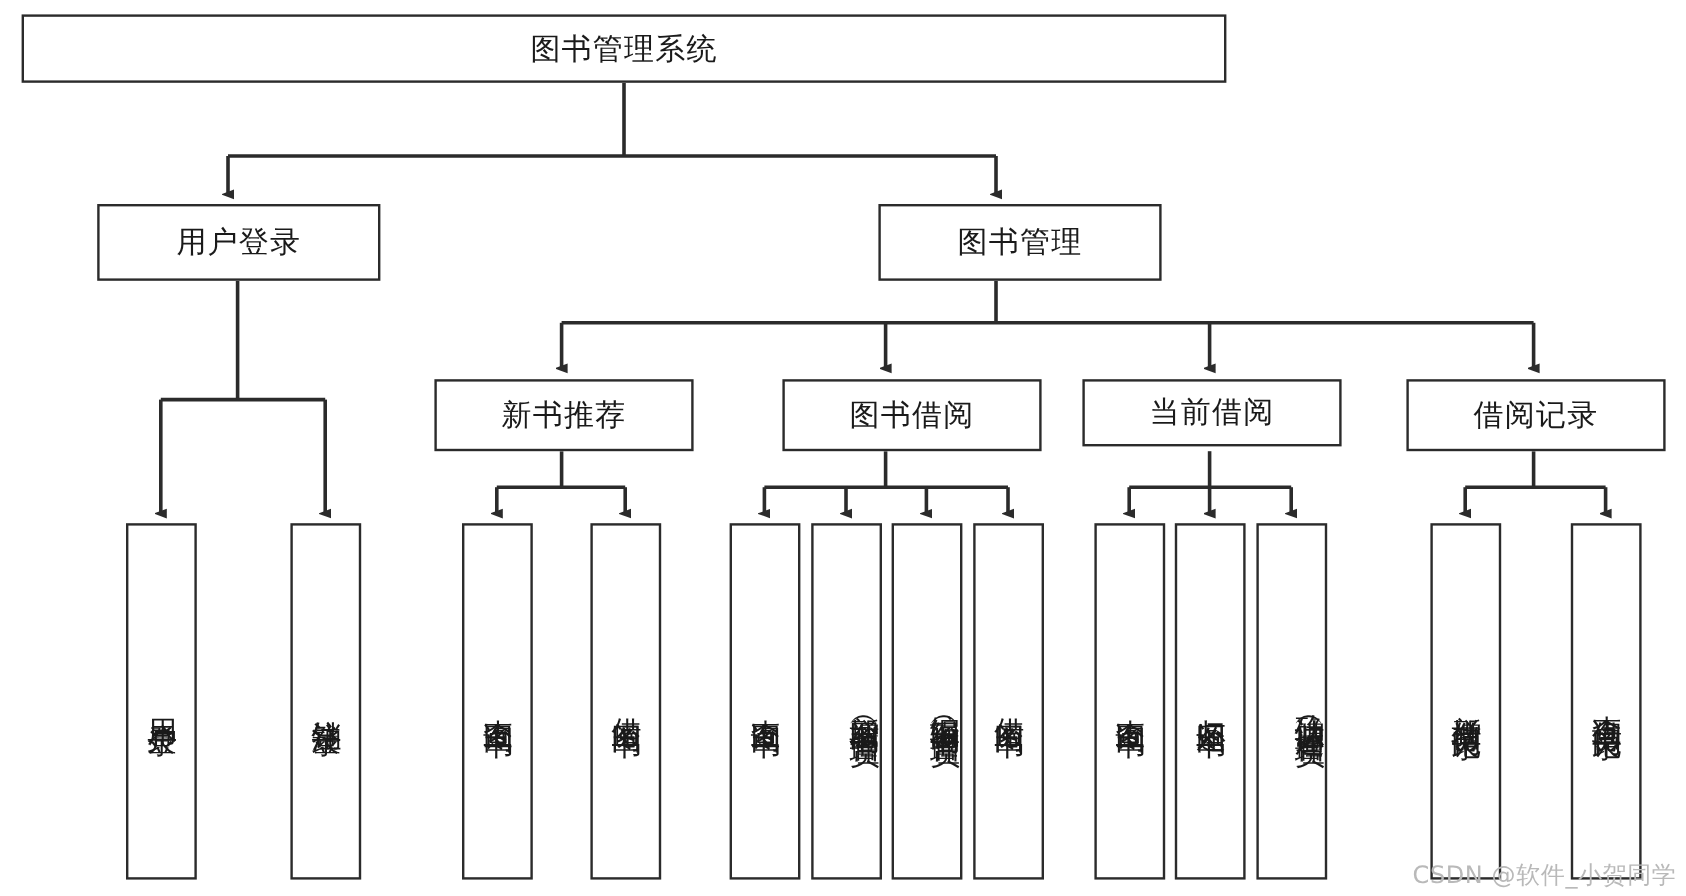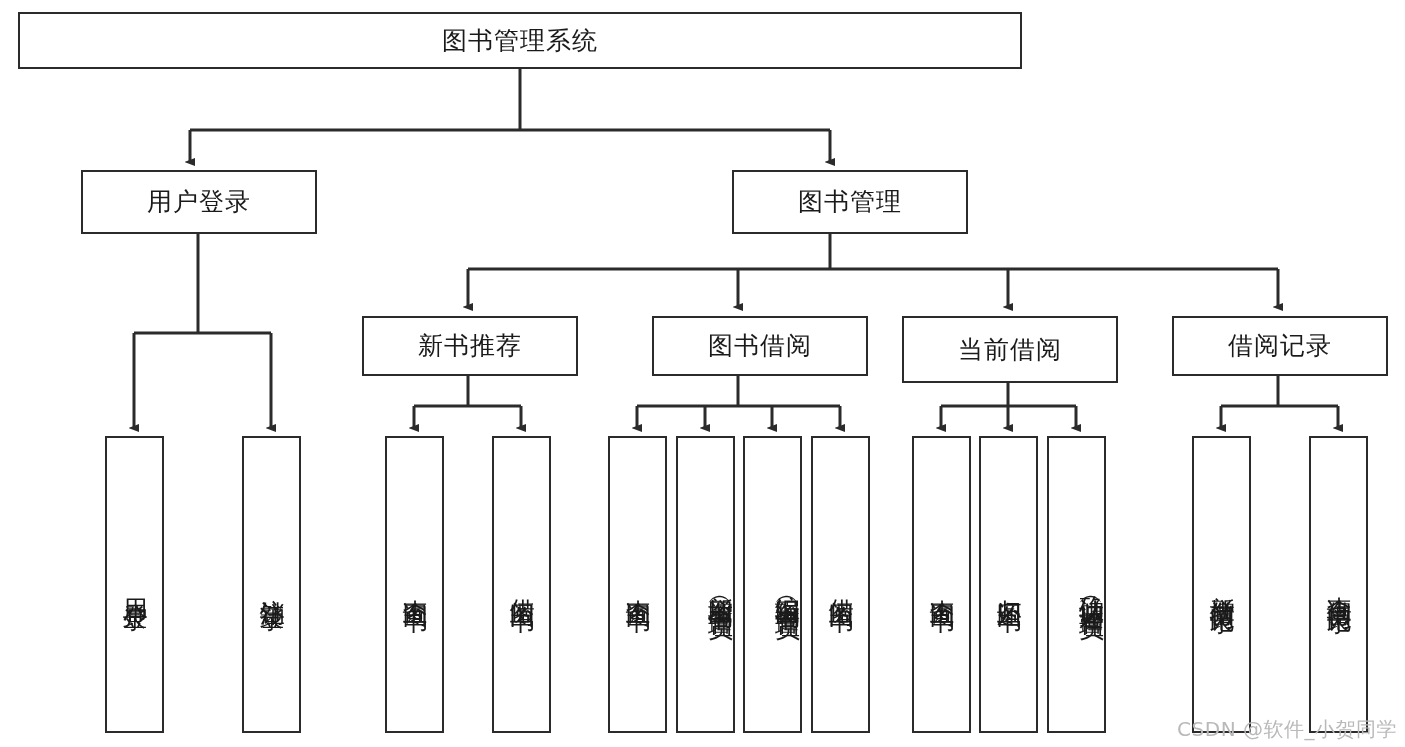--- a/index.html
+++ b/index.html
@@ -140,21 +140,21 @@
   <div class="node node-h" style="left:712px; top:170px; width:236px; height:64px;margin-left:20px;">
     <span>图书管理</span>
   </div>
 
   <div class="node node-h" style="left:362px; top:316px; width:216px; height:60px;">
     <span>新书推荐</span>
   </div>
   <div class="node node-h" style="left:632px; top:316px; width:216px; height:60px;margin-left:20px;">
     <span>图书借阅</span>
   </div>
-  <div class="node node-h" style="left:902px; top:316px; width:216px; height:67px;">
+  <div class="node node-h" style="left:902px; top:316px; width:216px; height:56px;">
     <span>当前借阅</span>
   </div>
   <div class="node node-h" style="left:1172px; top:316px; width:216px; height:60px;justify-content:center;">
     <span>借阅记录</span>
   </div>
 
   <div class="node node-v center-text" style="left:105px; top:436px; width:59px; height:297px;">
     <span class="leaf-label">用户登录</span>
   </div>
   <div class="node node-v center-text" style="left:242px; top:436px; width:59px; height:297px;">

